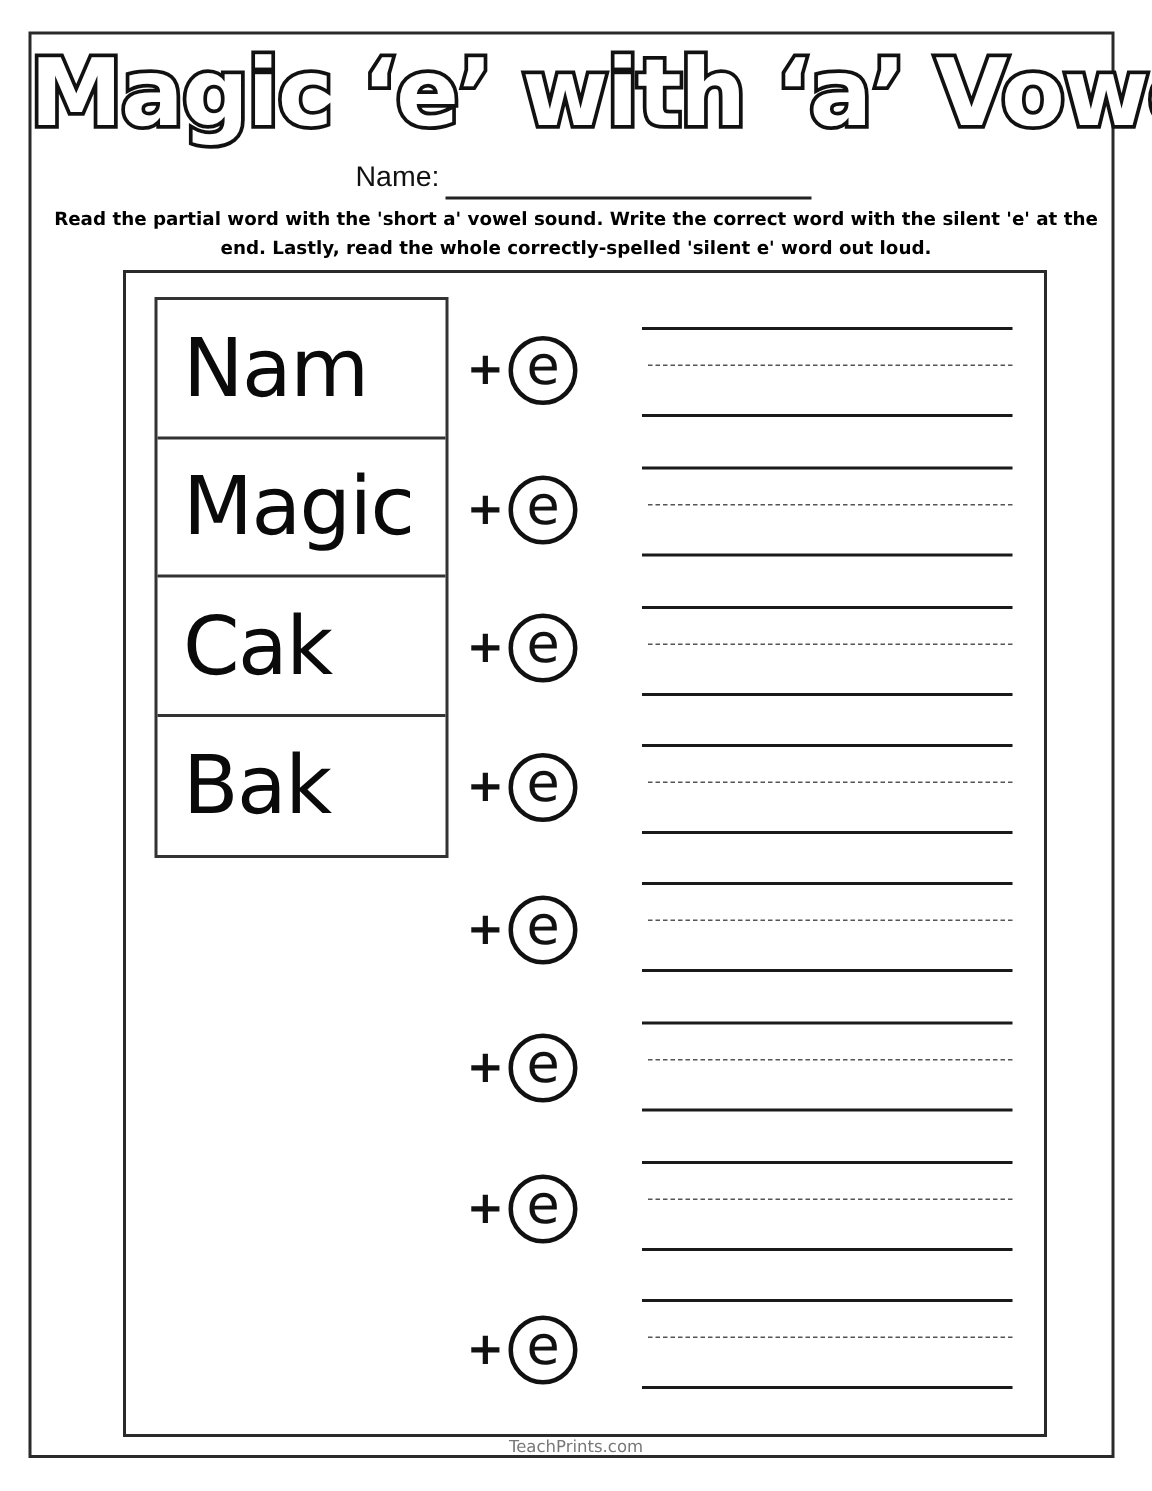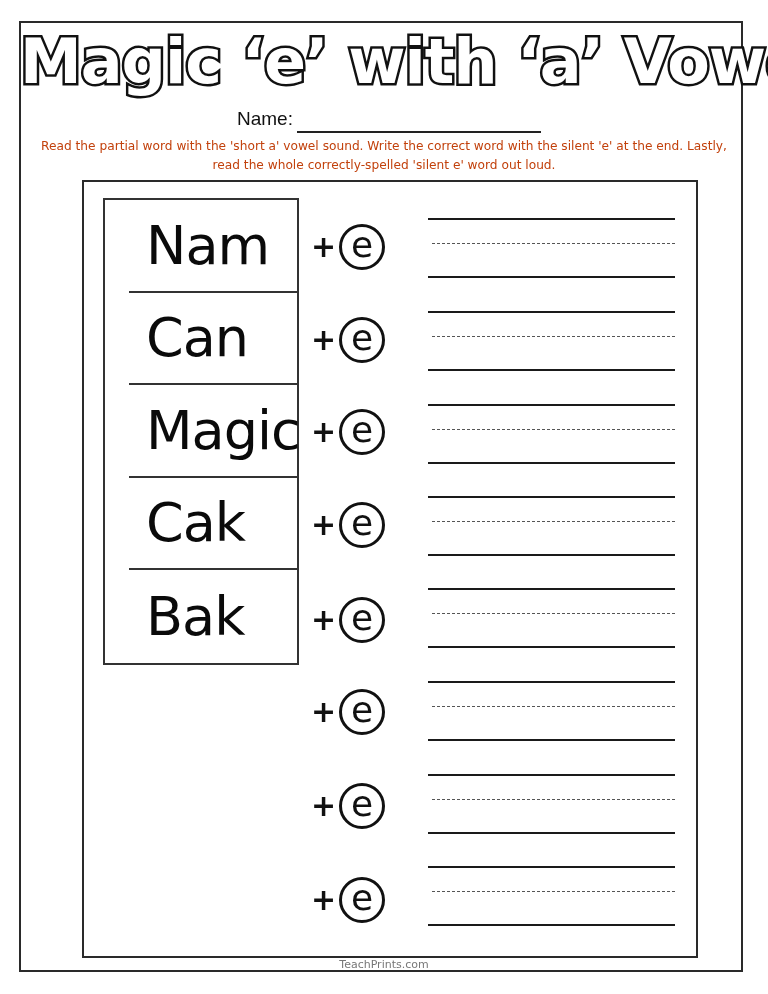--- a/index.html
+++ b/index.html
@@ -65,21 +65,22 @@
     }
     .instructions {
       position: absolute;
       left: 30px;
       top: 137px;
       width: 708px;
       text-align: center;
       font-family: "DejaVu Sans", sans-serif;
       font-size: 12.2px;
       line-height: 19px;
-      color: #c2410c;
+      color: #000000;
+      font-weight: bold;
     }
     .inner-box {
       position: absolute;
       left: 82px;
       top: 180px;
       width: 616px;
       height: 778px;
       border: 2px solid #2a2a2a;
       box-sizing: border-box;
     }
@@ -95,21 +96,20 @@
       height: 92.5px;
       box-sizing: border-box;
       border-bottom: 2px solid #333;
       display: flex;
       align-items: center;
       padding-left: 17px;
       font-family: "DejaVu Sans", sans-serif;
       font-size: 54px;
       color: #0a0a0a;
       letter-spacing: -1px;
-      margin-left: 24px;
     }
     .word-cell:last-child {
       border-bottom: none;
     }
     .plus-e {
       position: absolute;
       left: 311px;
       width: 80px;
       height: 50px;
       display: flex;
@@ -187,21 +187,20 @@
   <span class="name-label">Name:</span>
   <div class="name-line"></div>
 </div>
 
 <div class="instructions">Read the partial word with the 'short a' vowel sound. Write the correct word with the silent 'e' at the end. Lastly, read the whole correctly-spelled 'silent e' word out loud.</div>
 
 <div class="inner-box"></div>
 
 <div class="word-table">
   <div class="word-cell">Nam</div>
-  <div class="word-cell">Can</div>
   <div class="word-cell">Magic</div>
   <div class="word-cell">Cak</div>
   <div class="word-cell">Bak</div>
 </div>
 
 <div class="plus-e" style="top:222px;">
   <span class="plus">+</span>
   <span class="circle-e">
       <span>e</span>
     </span>

